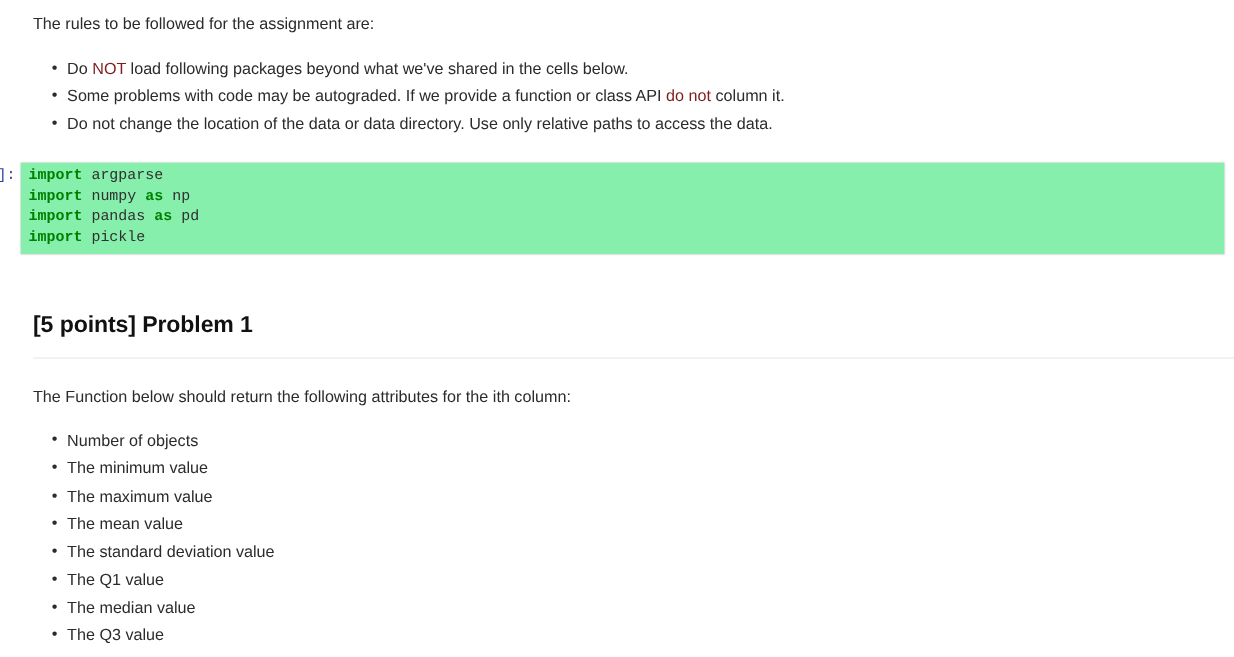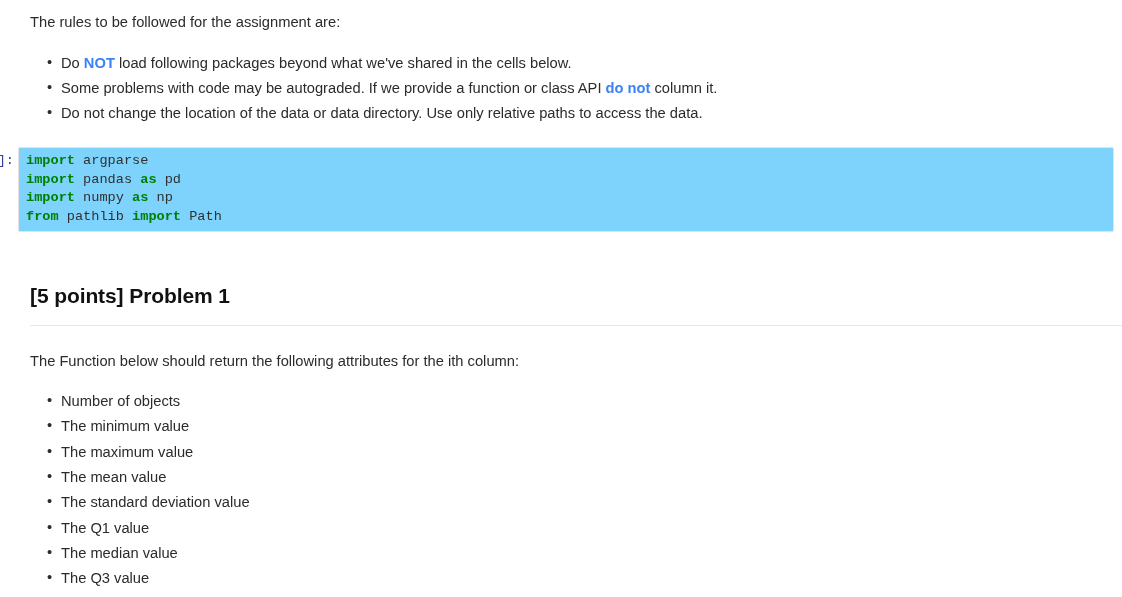--- a/index.html
+++ b/index.html
@@ -49,22 +49,22 @@
   .md-list li::before {
     content: "\2022";
     position: absolute;
     left: 17px;
     top: -1px;
     font-size: 14.7px;
     color: #2b2b2b;
   }
   .md-list li b,
   .md-para b {
-    font-weight: bold;
-    color: #3b82f6;
+    font-weight: normal;
+    color: #7f1d1d;
   }
 
   
   #intro-section {
     position: absolute;
     left: 0;
     top: 12px;
     width: 1122px;
   }
   #intro-list {
@@ -93,21 +93,21 @@
     line-height: 18.5px;
     color: #303f9f;
     padding-top: 5px;
     white-space: pre;
     overflow: hidden;
   }
   .code-area {
     flex: 0 0 auto;
     width: 1096px;
     margin-left: 4px;
-    background: #7dd3fc;
+    background: #86efac;
     border: 1px solid #e3e3e3;
     border-radius: 2px;
     box-sizing: border-box;
     padding: 4px 16px 5px 7px;
   }
   .code-line {
     font-family: "Liberation Mono", "DejaVu Sans Mono", monospace;
     font-size: 13.6px;
     line-height: 18.5px;
     white-space: pre;
@@ -176,23 +176,23 @@
         <span>Do not change the location of the data or data directory. Use only relative paths to access the data.</span><b></b><span></span>
       </li>
     </ul>
   </div>
 
   <div id="code-cell-wrap">
     <div class="cell-prompt">]:</div>
 
     <div class="code-area">
       <div class="code-line"><span class="tok-kw">import</span><span class="tok-name"> argparse</span><span class="tok-kw"></span><span class="tok-name"></span></div>
+      <div class="code-line"><span class="tok-kw">import</span><span class="tok-name"> numpy </span><span class="tok-kw">as</span><span class="tok-name"> np</span></div>
       <div class="code-line"><span class="tok-kw">import</span><span class="tok-name"> pandas </span><span class="tok-kw">as</span><span class="tok-name"> pd</span></div>
-      <div class="code-line"><span class="tok-kw">import</span><span class="tok-name"> numpy </span><span class="tok-kw">as</span><span class="tok-name"> np</span></div>
-      <div class="code-line"><span class="tok-kw">from</span><span class="tok-name"> pathlib </span><span class="tok-kw">import</span><span class="tok-name"> Path</span></div>
+      <div class="code-line"><span class="tok-kw">import</span><span class="tok-name"> pickle</span><span class="tok-kw"></span><span class="tok-name"></span></div>
     </div>
   </div>
 
   <div id="problem-heading-wrap" class="md-block">
     <h2 class="h-problem">[5 points] Problem 1</h2>
     <hr class="heading-rule">
   </div>
 
   <div id="attributes-section" class="md-block">
     <p class="md-para">The Function below should return the following attributes for the ith column:</p>

